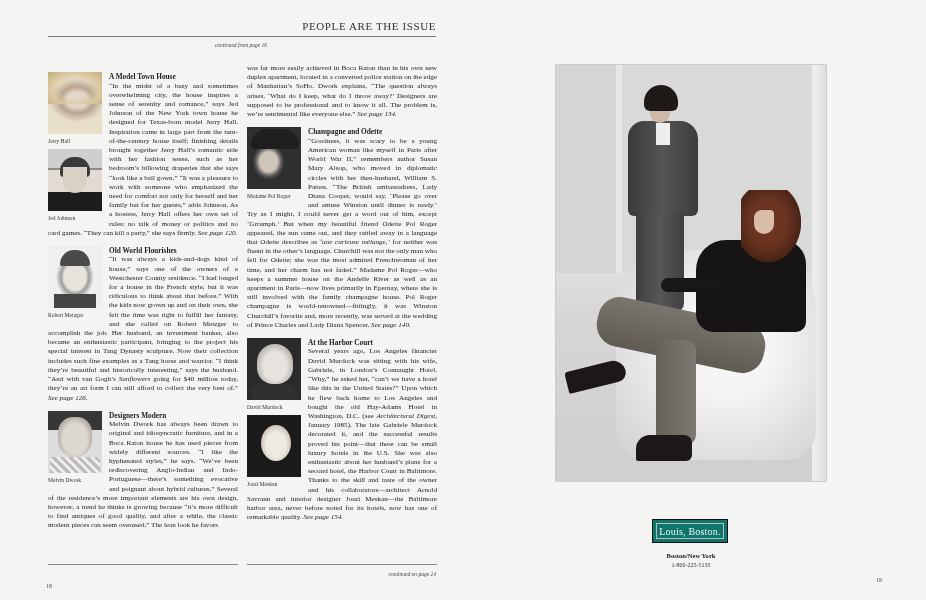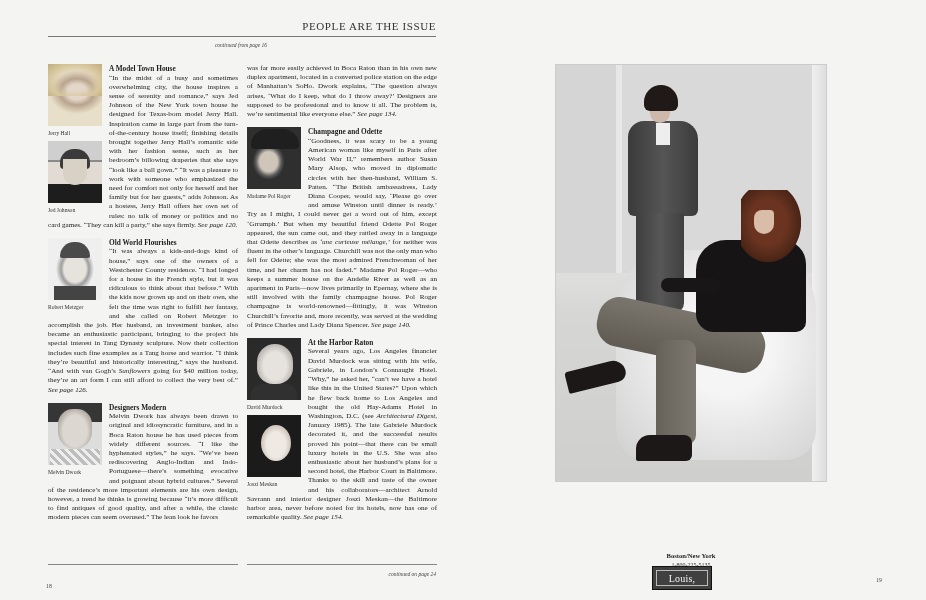--- a/index.html
+++ b/index.html
@@ -8,21 +8,21 @@
 
     .page { position: absolute; top: 0; height: 600px; }
     .page-left { left: 0; width: 463px; }
     .page-right { left: 463px; width: 463px; }
 
     .running-head { position: absolute; top: 20px; left: 46px; width: 390px; text-align: right; font-size: 11px; letter-spacing: 0.6px; color: #333; }
     .head-rule { position: absolute; top: 36px; left: 48px; width: 388px; border-top: 1px solid #777; }
     .continued-from { position: absolute; top: 42px; left: 46px; width: 390px; text-align: center; font-size: 5.5px; font-style: italic; color: #444; }
 
     .col { position: absolute; top: 64px; width: 190px; font-size: 7.1px; line-height: 9.2px; text-align: justify; }
-    .col-1 { left: 48px; }
+    .col-1 { left: 48px; margin-top: 8px; }
     .col-2 { left: 247px; }
 
     .story { position: relative; margin-bottom: 8px; }
     .story::after { content: ""; display: block; clear: both; }
     .portrait { float: left; width: 54px; margin-right: 7px; margin-bottom: 2px; }
     .photo { width: 54px; height: 62px; position: relative; overflow: hidden; }
     .caption { font-size: 5.6px; line-height: 9px; color: #333; margin-top: 3px; margin-bottom: 3px; }
     .credit { position: absolute; left: -7px; writing-mode: vertical-rl; transform: rotate(180deg); font-size: 2.6px; color: #333; letter-spacing: 0.2px; }
     .story-title { font-weight: bold; font-size: 7.3px; line-height: 9.5px; display: block; }
     .body-text { display: inline; }
@@ -68,21 +68,21 @@
     .fp-seated { position:absolute; left:10px; top:125px; width:260px; height:290px; }
     .fp-hair { position:absolute; left:175px; top:0; width:60px; height:72px; background: radial-gradient(ellipse at 45% 45%, #6a3420 40%, #4a2416 70%, transparent 72%); }
     .fp-face2 { position:absolute; left:188px; top:20px; width:20px; height:24px; background:#d9bda8; border-radius: 8px 4px 10px 10px; }
     .fp-jacket2 { position:absolute; left:130px; top:50px; width:110px; height:92px; background:#161414; border-radius: 30px 24px 10px 18px; }
     .fp-arm { position:absolute; left:95px; top:88px; width:60px; height:14px; background:#181616; border-radius: 8px; }
     .fp-legs { position:absolute; left:30px; top:120px; width:170px; height:50px; background: linear-gradient(180deg, #7a766d, #5f5b53); border-radius: 22px; transform: rotate(12deg); }
     .fp-leg2 { position:absolute; left:90px; top:150px; width:40px; height:105px; background: linear-gradient(90deg, #66625a, #7d786f); border-radius: 10px; }
     .fp-boot1 { position:absolute; left:0; top:175px; width:60px; height:22px; background:#1d1818; border-radius: 4px 14px 10px 2px; transform: rotate(-14deg); }
     .fp-boot2 { position:absolute; left:70px; top:245px; width:56px; height:26px; background:#1d1818; border-radius: 14px 8px 6px 2px; }
 
-    .logo-box { position: absolute; left: 189px; top: 519px; width: 60px; height: 24px; background: #404040; border: 1px solid #111; margin-top: 47px; }
+    .logo-box { position: absolute; left: 189px; top: 519px; width: 76px; height: 24px; background: #0f766e; border: 1px solid #111; }
     .logo-inner { position: absolute; left: 3px; top: 3px; right: 3px; bottom: 3px; border: 1px solid #bbb; color: #f4f4f4; font-size: 10px; text-align: center; line-height: 16px; letter-spacing: 0.2px; }
     .ad-cities { position: absolute; left: 160px; top: 552px; width: 136px; text-align: center; font-size: 6.6px; color: #222; font-weight: bold; }
     .ad-phone { position: absolute; left: 160px; top: 562px; width: 136px; text-align: center; font-size: 6px; color: #333; }
   </style>
 </head>
 <body>
 
 <div class="page page-left">
   <div class="running-head">PEOPLE ARE THE ISSUE</div>
   <div class="head-rule"></div>
@@ -141,21 +141,21 @@
 
     <div class="story">
       <div class="portrait">
         <div class="photo p-murdock">
           <span class="credit">ALAN BERLINER</span>
         </div>
         <div class="caption">David Murdock</div>
         <div class="photo p-joszi"></div>
         <div class="caption">Joszi Meskan</div>
       </div>
-      <span class="story-title">At the Harbor Raton</span>
+      <span class="story-title">At the Harbor Court</span>
       <span class="body-text">Several years ago, Los Angeles financier David Murdock was sitting with his wife, Gabriele, in London’s Connaught Hotel. “Why,” he asked her, “can’t we have a hotel like this in the United States?” Upon which he flew back home to Los Angeles and bought the old Hay-Adams Hotel in Washington, D.C. (see </span><em>Architectural Digest,</em><span class="body-text"> January 1985). The late Gabriele Murdock decorated it, and the successful results proved his point—that there can be small luxury hotels in the U.S. She was also enthusiastic about her husband’s plans for a second hotel, the Harbor Court in Baltimore. Thanks to the skill and taste of the owner and his collaborators—architect Arnold Savrann and interior designer Joszi Meskan—the Baltimore harbor area, never before noted for its hotels, now has one of remarkable quality. </span><span class="see-page">See page 154.</span>
     </div>
   </div>
 
   <div class="foot-rule-left"></div>
   <div class="foot-rule-right"></div>
   <div class="continued-on">continued on page 24</div>
   <div class="folio-left">18</div>
 </div>
 

